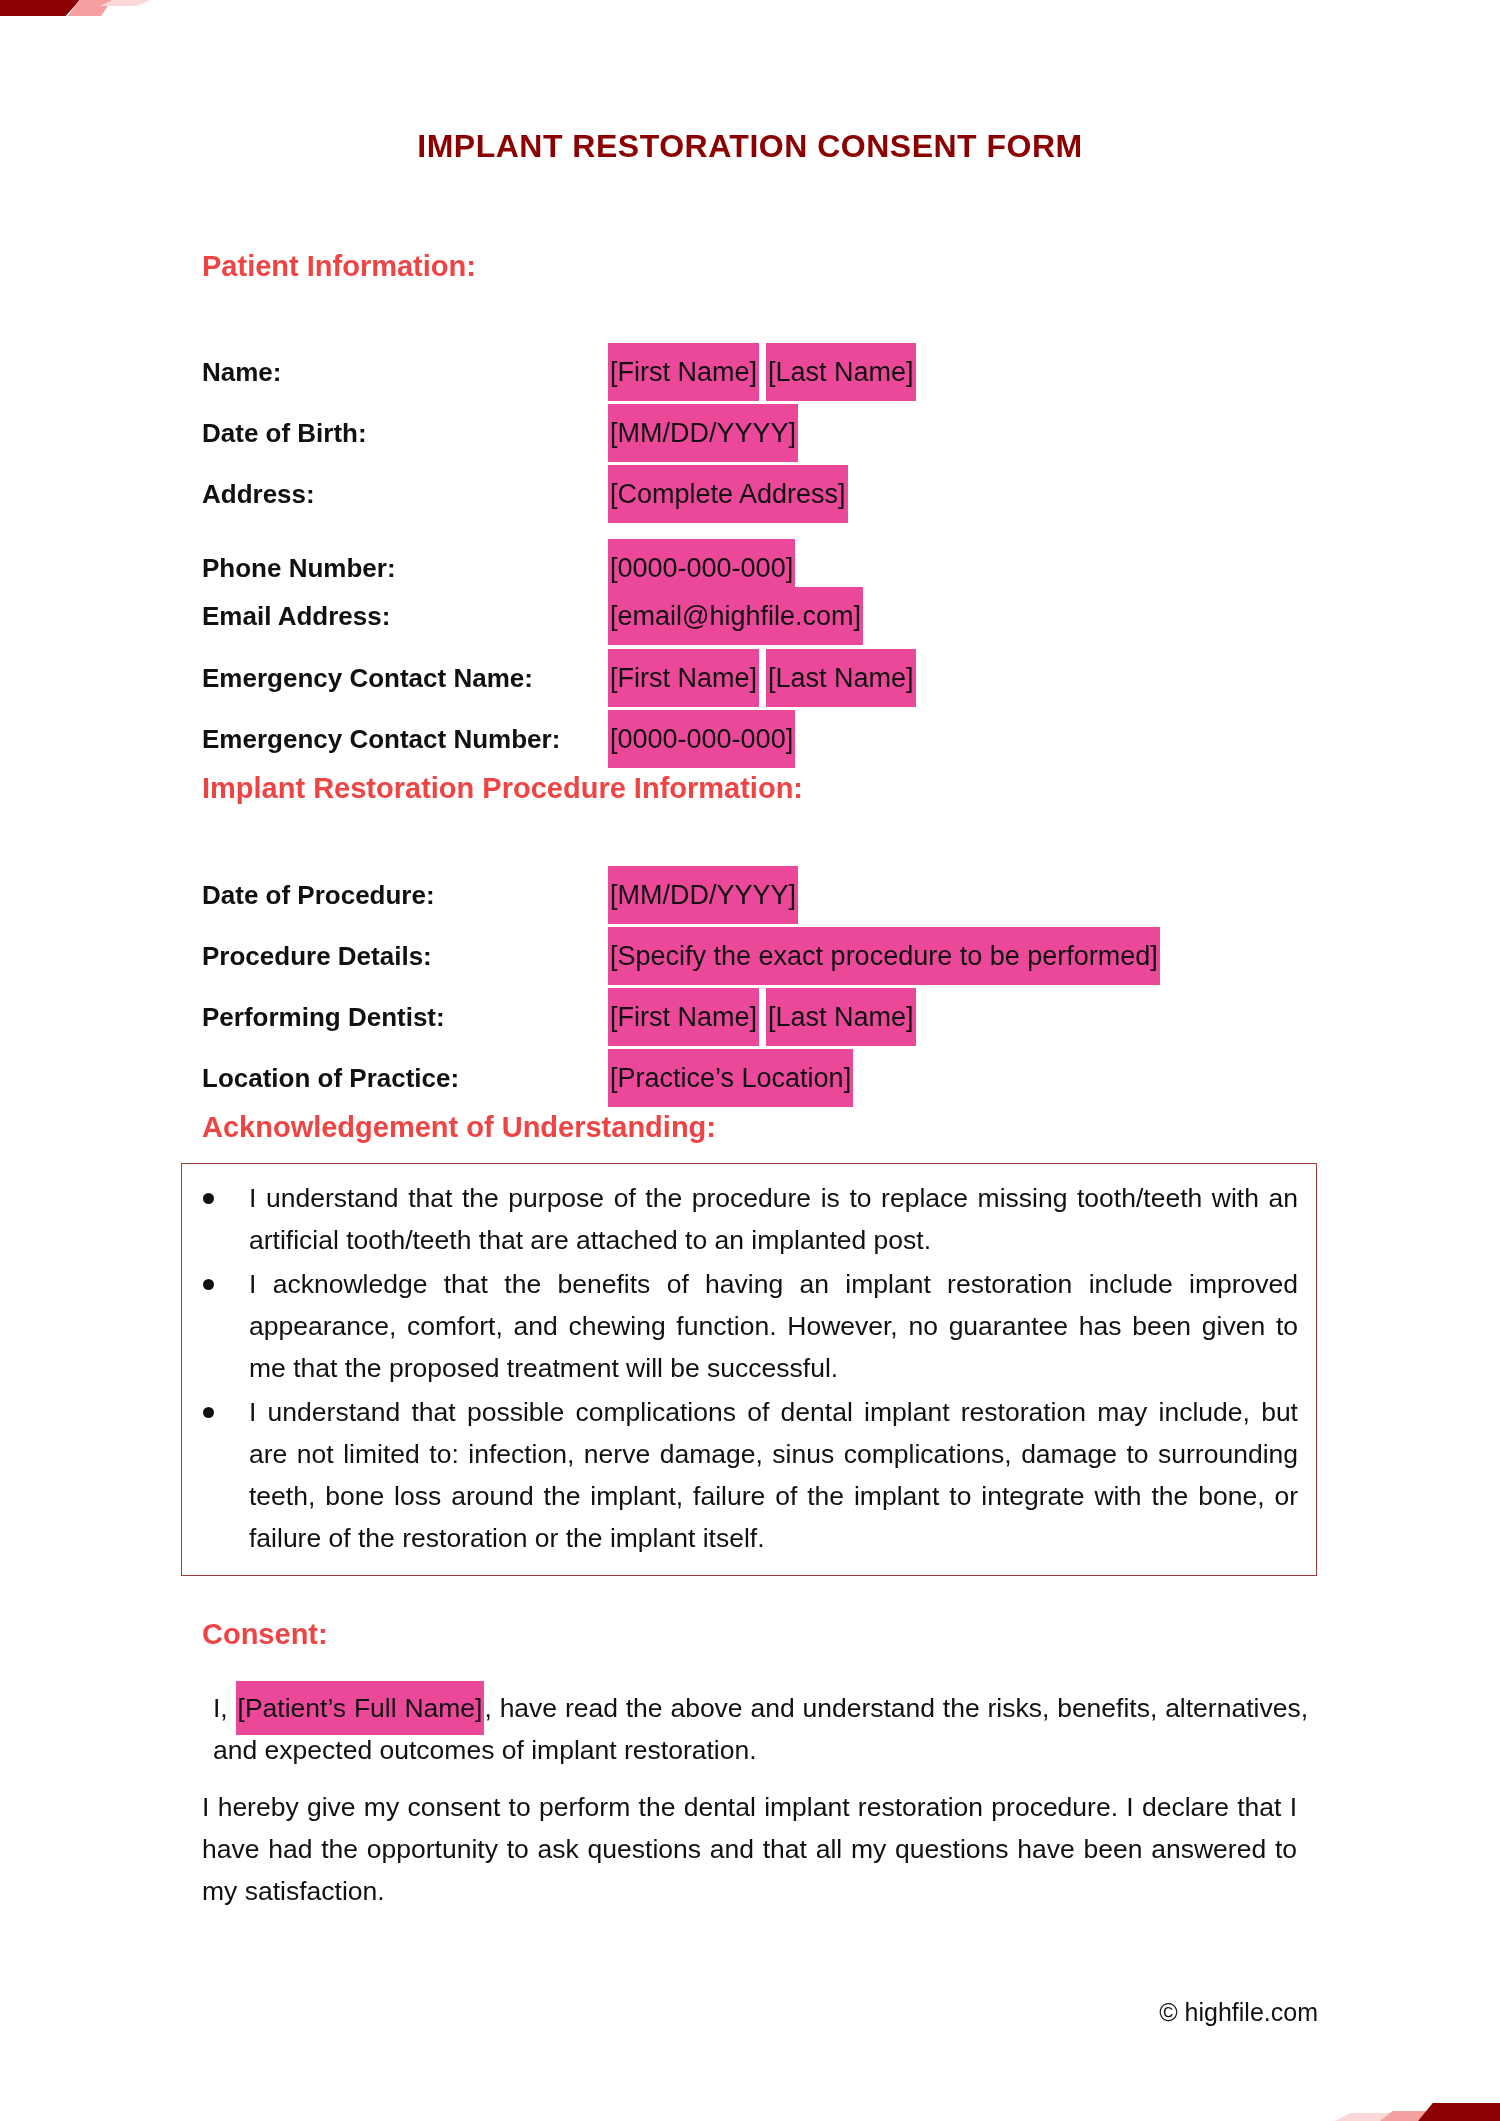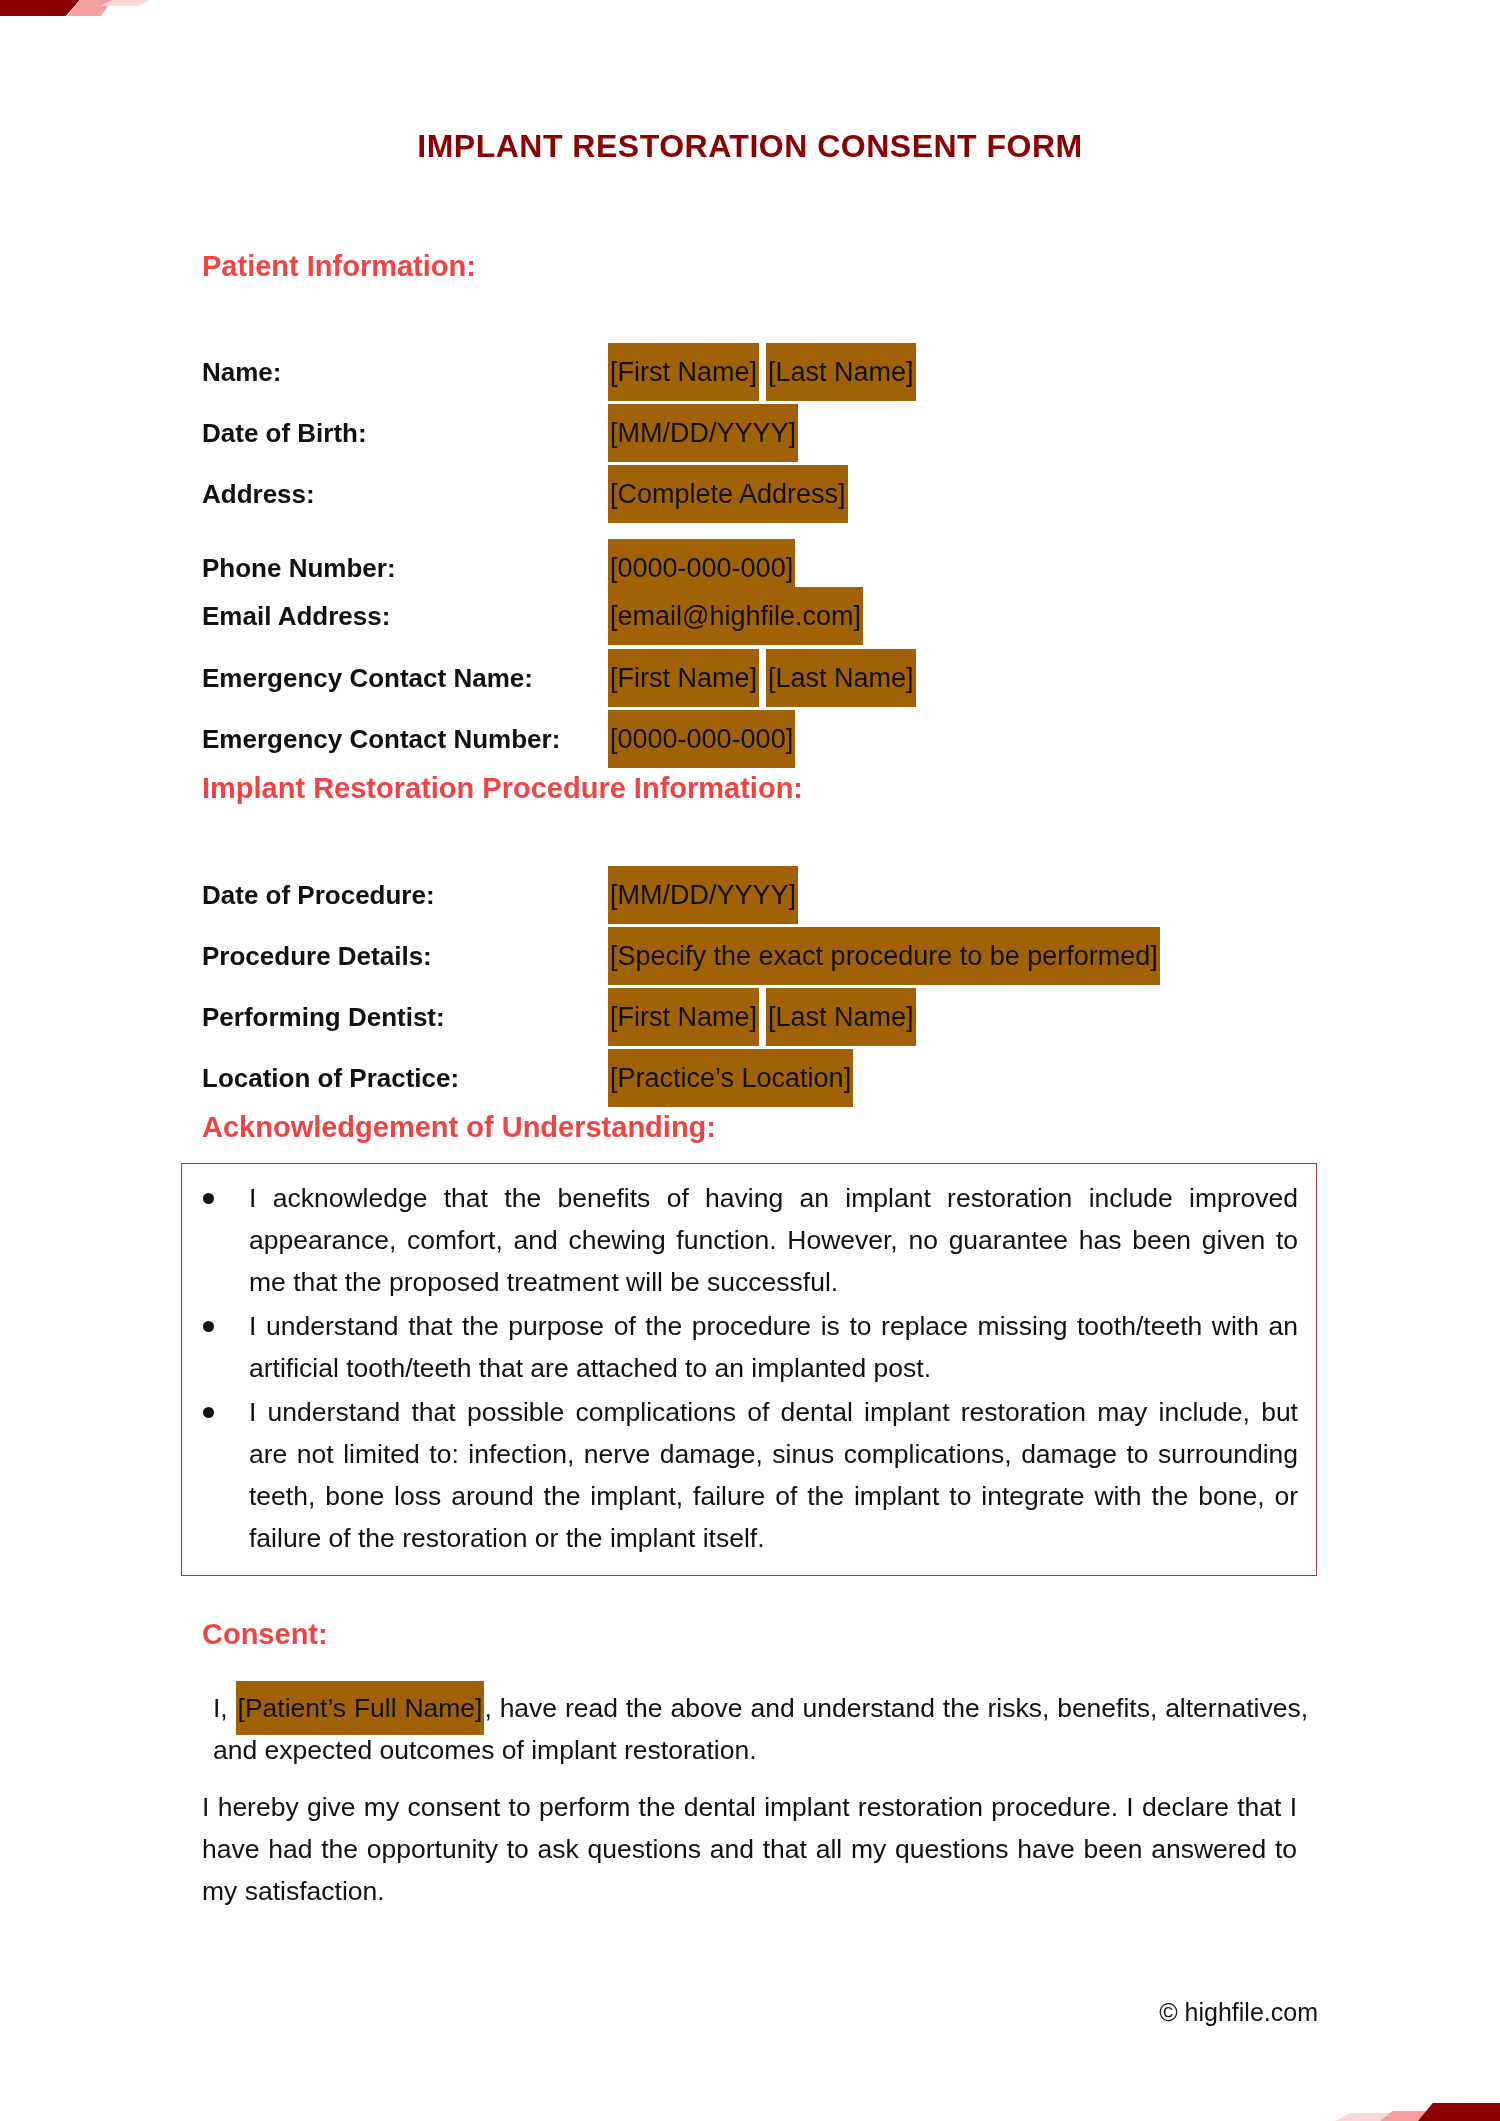--- a/index.html
+++ b/index.html
@@ -14,21 +14,21 @@
   .c-br-3 { right: 105px; bottom: 0; width: 60px; height: 8px; background: #fbd8d8; clip-path: polygon(25% 0, 100% 0, 75% 100%, 0 100%); }
 
   .title { position: absolute; left: 0; width: 1500px; top: 128px; text-align: center;
            font-size: 32px; font-weight: bold; color: #8b0000; letter-spacing: 0.5px; }
 
   .section-h { position: absolute; left: 202px; font-size: 29px; font-weight: bold; color: #ef4444; }
 
   .row { position: absolute; left: 202px; height: 40px; display: flex; align-items: center; margin-top: 38px; }
   .row .label { width: 406px; font-size: 26px; font-weight: bold; }
   .row .vals { display: flex; gap: 7px; }
-  .ph { background: #a16207; font-size: 27px; padding: 12px 2px; line-height: 34px; }
+  .ph { background: #ec4899; font-size: 27px; padding: 12px 2px; line-height: 34px; }
 
   .ack-box { position: absolute; left: 181px; top: 1163px; width: 1136px; height: 413px;
              border: 1.5px solid #a03c3c; box-sizing: border-box; }
   .ack-list { list-style: none; margin: 0; padding: 0; position: absolute; left: 21px; top: 13px; width: 1095px; }
   .ack-item { position: relative; padding-left: 46px; font-size: 26.5px; line-height: 42px;
               text-align: justify; margin-bottom: 2px; }
   .bullet { position: absolute; left: 0; top: 16px; width: 11px; height: 11px; border-radius: 50%; background: #111; }
 
   .para { position: absolute; left: 202px; width: 1095px; font-size: 26.5px; line-height: 42px; text-align: justify; }
   .para .ph { font-size: 26.5px; line-height: 34px; }
@@ -118,25 +118,25 @@
       <span class="ph">[Practice’s Location]</span>
     </span>
 </div>
 
 <div class="section-h" style="top:1111px">Acknowledgement of Understanding:</div>
 
 <div class="ack-box">
   <ul class="ack-list">
     <li class="ack-item">
       <span class="bullet"></span>
-      <span>I acknowledge that the benefits of having an implant restoration include improved appearance, comfort, and chewing function. However, no guarantee has been given to me that the proposed treatment will be successful.</span>
+      <span>I understand that the purpose of the procedure is to replace missing tooth/teeth with an artificial tooth/teeth that are attached to an implanted post.</span>
     </li>
     <li class="ack-item">
       <span class="bullet"></span>
-      <span>I understand that the purpose of the procedure is to replace missing tooth/teeth with an artificial tooth/teeth that are attached to an implanted post.</span>
+      <span>I acknowledge that the benefits of having an implant restoration include improved appearance, comfort, and chewing function. However, no guarantee has been given to me that the proposed treatment will be successful.</span>
     </li>
     <li class="ack-item">
       <span class="bullet"></span>
       <span>I understand that possible complications of dental implant restoration may include, but are not limited to: infection, nerve damage, sinus complications, damage to surrounding teeth, bone loss around the implant, failure of the implant to integrate with the bone, or failure of the restoration or the implant itself.</span>
     </li>
   </ul>
 </div>
 
 <div class="section-h" style="top:1618px">Consent:</div>
 

